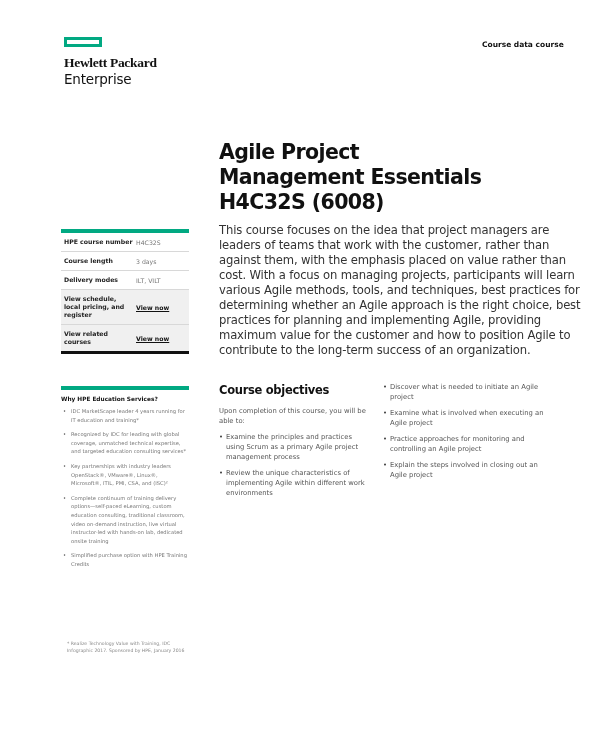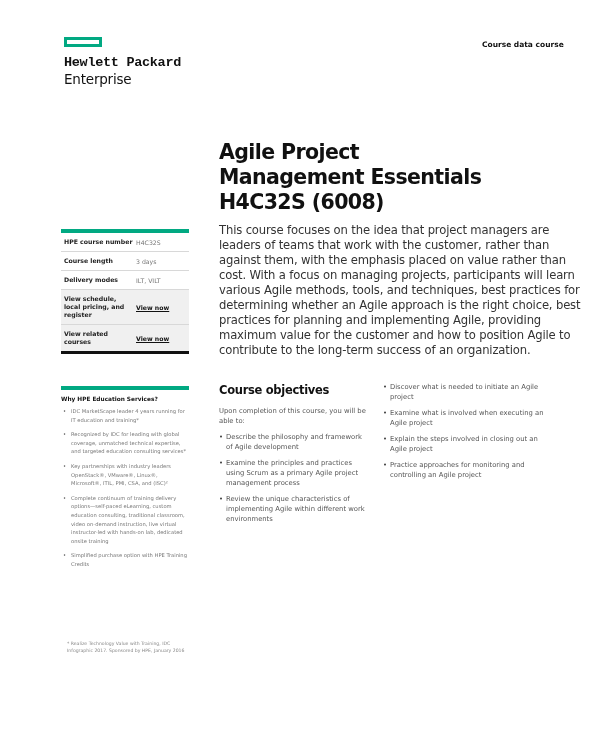--- a/index.html
+++ b/index.html
@@ -1,21 +1,21 @@
 <!DOCTYPE html>
 <html><head>
 <meta charset="utf-8">
 <style>
   * { box-sizing: border-box; margin: 0; padding: 0; }
   html, body { width: 600px; height: 730px; background: #ffffff; overflow: hidden; }
   body { position: relative; font-family: "Liberation Sans", sans-serif; color: #111; }
 
   .logo { position: absolute; left: 64px; top: 37px; }
   .logo-bar { width: 38px; height: 10px; border: 3px solid #01a982; margin-bottom: 8px; }
-  .logo-line1 { font-family: Liberation Mono, monospace; font-weight: bold; font-size: 13.5px; letter-spacing: -0.3px; color: #111; line-height: 16px; }
+  .logo-line1 { font-family: Liberation Serif, serif; font-weight: bold; font-size: 13.5px; letter-spacing: -0.3px; color: #111; line-height: 16px; }
   .logo-line2 { font-family: "DejaVu Sans", sans-serif; font-size: 13.5px; letter-spacing: -0.2px; color: #111; line-height: 16px; }
 
   .doctype { position: absolute; left: 482px; top: 40px; font-family: "DejaVu Sans", sans-serif; font-weight: bold; font-size: 7.5px; color: #111; }
 
   .title { position: absolute; left: 219px; top: 140px; font-family: "DejaVu Sans", sans-serif; font-weight: bold; font-size: 20.5px; line-height: 25px; letter-spacing: -0.6px; color: #111; }
 
   .intro { position: absolute; left: 219px; top: 223px; width: 370px; font-family: "DejaVu Sans", sans-serif; font-size: 11.6px; line-height: 15px; color: #333; letter-spacing: -0.15px; }
 
   .info { position: absolute; left: 61px; top: 229px; width: 128px; border-top: 4px solid #01a982; border-bottom: 3px solid #111; }
   .info-row { display: flex; border-bottom: 1px solid #d8d8d8; font-family: "DejaVu Sans", sans-serif; font-size: 6.2px; align-items: center; }
@@ -93,23 +93,22 @@
     <li>Simplified purchase option with HPE Training Credits</li>
   </ul>
 </div>
 
 <div class="footnote">* Realize Technology Value with Training, IDC Infographic 2017. Sponsored by HPE, January 2016</div>
 
 <h2 class="obj-heading">Course objectives</h2>
 <p class="obj-intro">Upon completion of this course, you will be able to:</p>
 
 <ul class="obj-col left">
-  <li>Describe the philosophy and framework of Agile development</li>
   <li>Examine the principles and practices using Scrum as a primary Agile project management process</li>
   <li>Review the unique characteristics of implementing Agile within different work environments</li>
 </ul>
 
 <ul class="obj-col right">
   <li>Discover what is needed to initiate an Agile project</li>
   <li>Examine what is involved when executing an Agile project</li>
+  <li>Practice approaches for monitoring and controlling an Agile project</li>
   <li>Explain the steps involved in closing out an Agile project</li>
-  <li>Practice approaches for monitoring and controlling an Agile project</li>
 </ul>
 
 </body></html>

